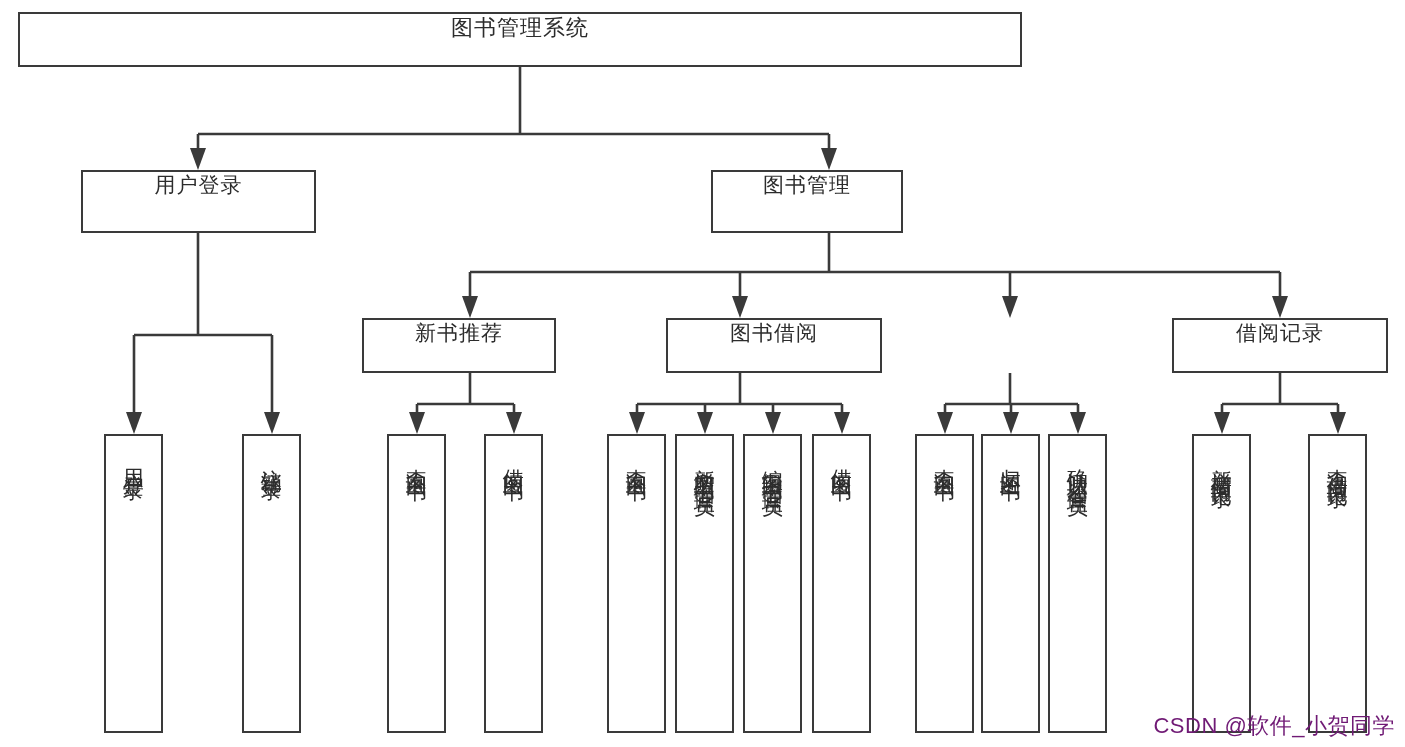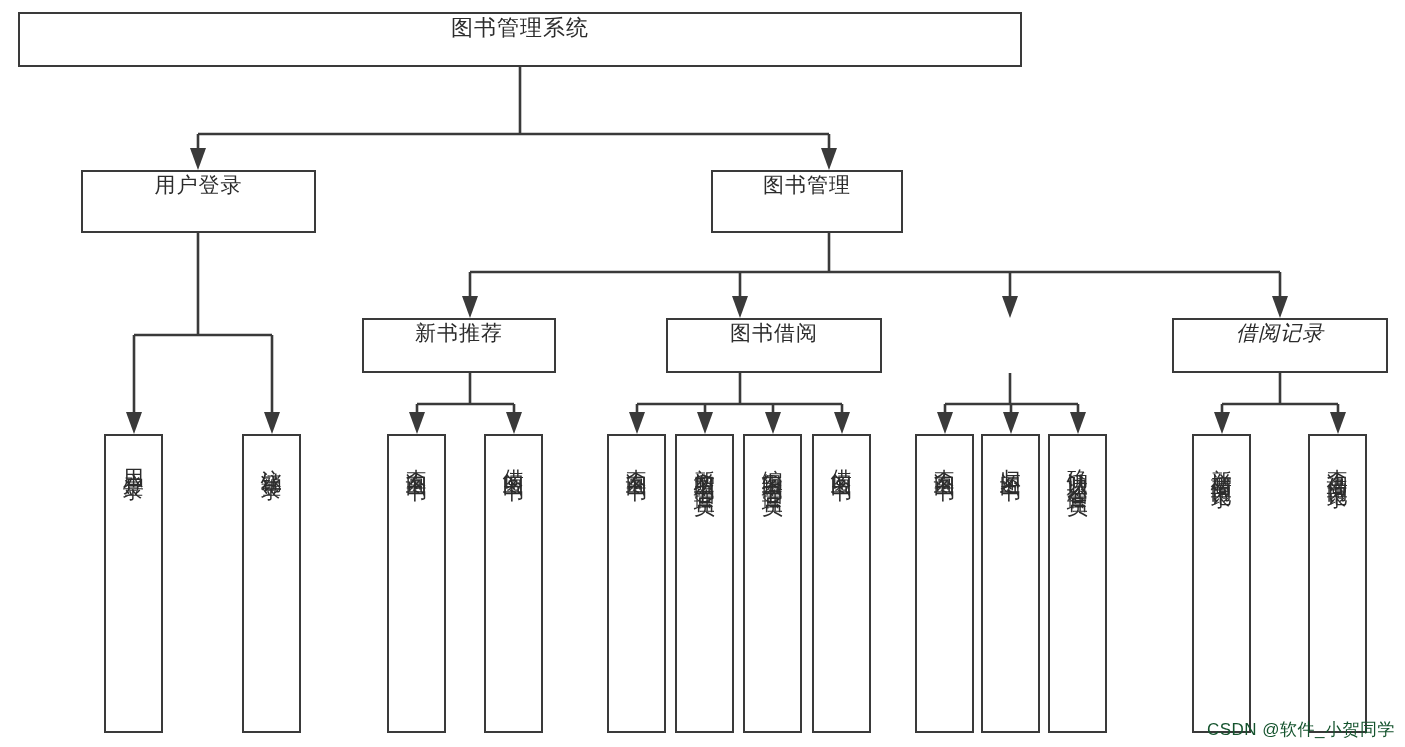--- a/index.html
+++ b/index.html
@@ -51,22 +51,22 @@
     font-size:21px;
     line-height:1.32;
     letter-spacing:4px;
     white-space:normal;
   }
   #root-node .node-label{ font-size:22px; }
   #watermark{
     position:absolute;
     right:10px;
     bottom:6px;
-    color:#14532d;
-    font-size:17px;
+    color:#701a75;
+    font-size:22px;
     letter-spacing:0.5px;
     white-space:nowrap;
     z-index:3;
     user-select:none;
   }
 </style>
 </head>
 <body>
 
 <div id="canvas">
@@ -145,21 +145,21 @@
   <div class="node" id="n-l1-1" style="left: 711px; top: 170px; width: 192px; height: 63px;">
     <span class="node-label">图书管理</span>
   </div>
 
   <div class="node" id="n-l2-0" style="left: 362px; top: 318px; width: 194px; height: 55px;">
     <span class="node-label">新书推荐</span>
   </div>
   <div class="node" id="n-l2-1" style="left: 632px; top: 318px; width: 216px; height: 55px; margin-left: 34px;">
     <span class="node-label">图书借阅</span>
   </div>
-  <div class="node" id="n-l2-3" style="left: 1172px; top: 318px; width: 216px; height: 55px; font-style: italic;">
+  <div class="node" id="n-l2-3" style="left: 1172px; top: 318px; width: 216px; height: 55px;">
     <span class="node-label">借阅记录</span>
   </div>
 
   <div class="node vertical" id="n-lf-0" style="left: 104px; top: 434px; width: 59px; height: 299px;">
     <span class="node-label">用户登录</span>
   </div>
   <div class="node vertical" id="n-lf-1" style="left: 242px; top: 434px; width: 59px; height: 299px;">
     <span class="node-label">注销登录</span>
   </div>
   <div class="node vertical" id="n-lf-2" style="left: 387px; top: 434px; width: 59px; height: 299px;">

